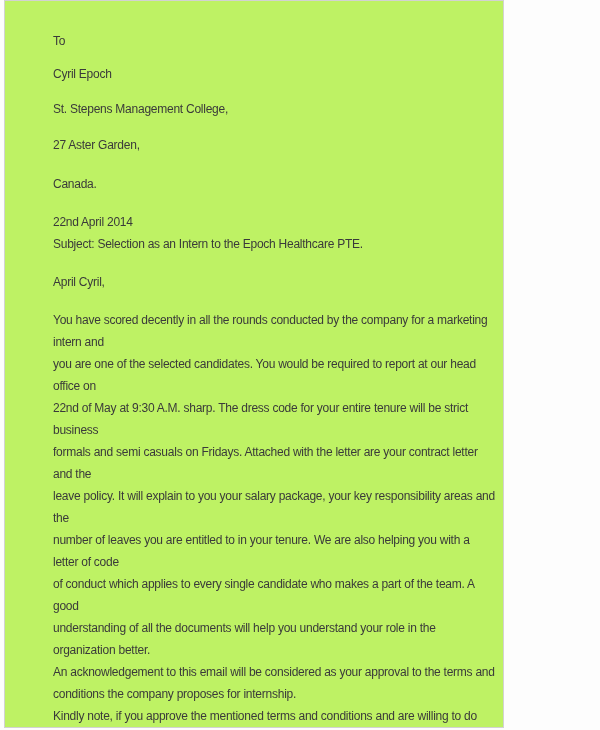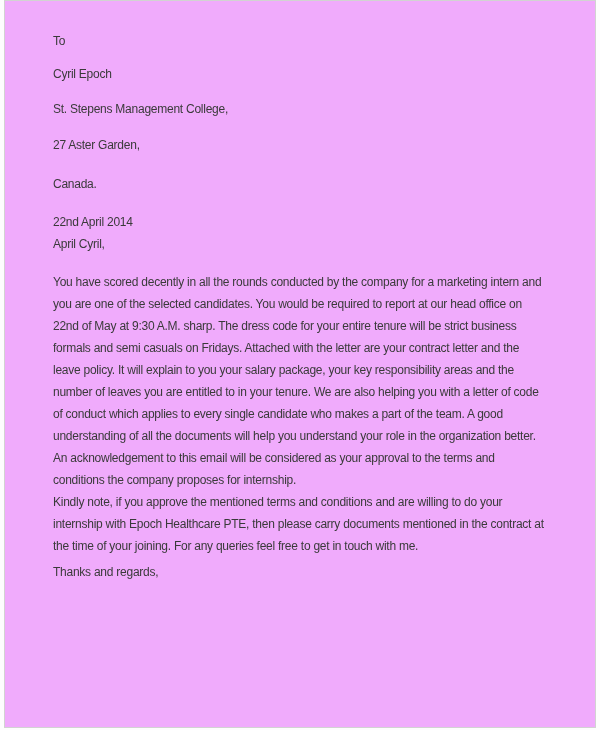--- a/index.html
+++ b/index.html
@@ -10,24 +10,24 @@
   body {
     width: 600px;
     height: 730px;
     position: relative;
     font-family: "Liberation Sans", sans-serif;
   }
   .page {
     position: absolute;
     left: 4px;
     top: 0;
-    width: 592px;
+    width: 500px;
     height: 728px;
     box-sizing: border-box;
-    background: #f0abfc;
+    background: #bef264;
     border: 1px solid #d2d2d2;
     padding: 29px 6px 0 48px;
     overflow: hidden;
   }
   .line, .para {
     font-size: 12px;
     letter-spacing: -0.25px;
     line-height: 22px;
     color: #3a3a3a;
     white-space: pre-line;
@@ -49,20 +49,21 @@
 </head>
 <body>
 
 <div class="page">
   <div class="line mb-to">To</div>
   <div class="line mb-name">Cyril Epoch</div>
   <div class="line mb-college">St. Stepens Management College,</div>
   <div class="line mb-street">27 Aster Garden,</div>
   <div class="line mb-country">Canada.</div>
   <div class="line mb-date">22nd April 2014</div>
+  <div class="line mb-subject">Subject: Selection as an Intern to the Epoch Healthcare PTE.</div>
   <div class="line mb-greeting">April Cyril,</div>
   <p class="para mb-p2">You have scored decently in all the rounds conducted by the company for a marketing intern and
 you are one of the selected candidates. You would be required to report at our head office on
 22nd of May at 9:30 A.M. sharp. The dress code for your entire tenure will be strict business
 formals and semi casuals on Fridays. Attached with the letter are your contract letter and the
 leave policy. It will explain to you your salary package, your key responsibility areas and the
 number of leaves you are entitled to in your tenure. We are also helping you with a letter of code
 of conduct which applies to every single candidate who makes a part of the team. A good
 understanding of all the documents will help you understand your role in the organization better.
 An acknowledgement to this email will be considered as your approval to the terms and

